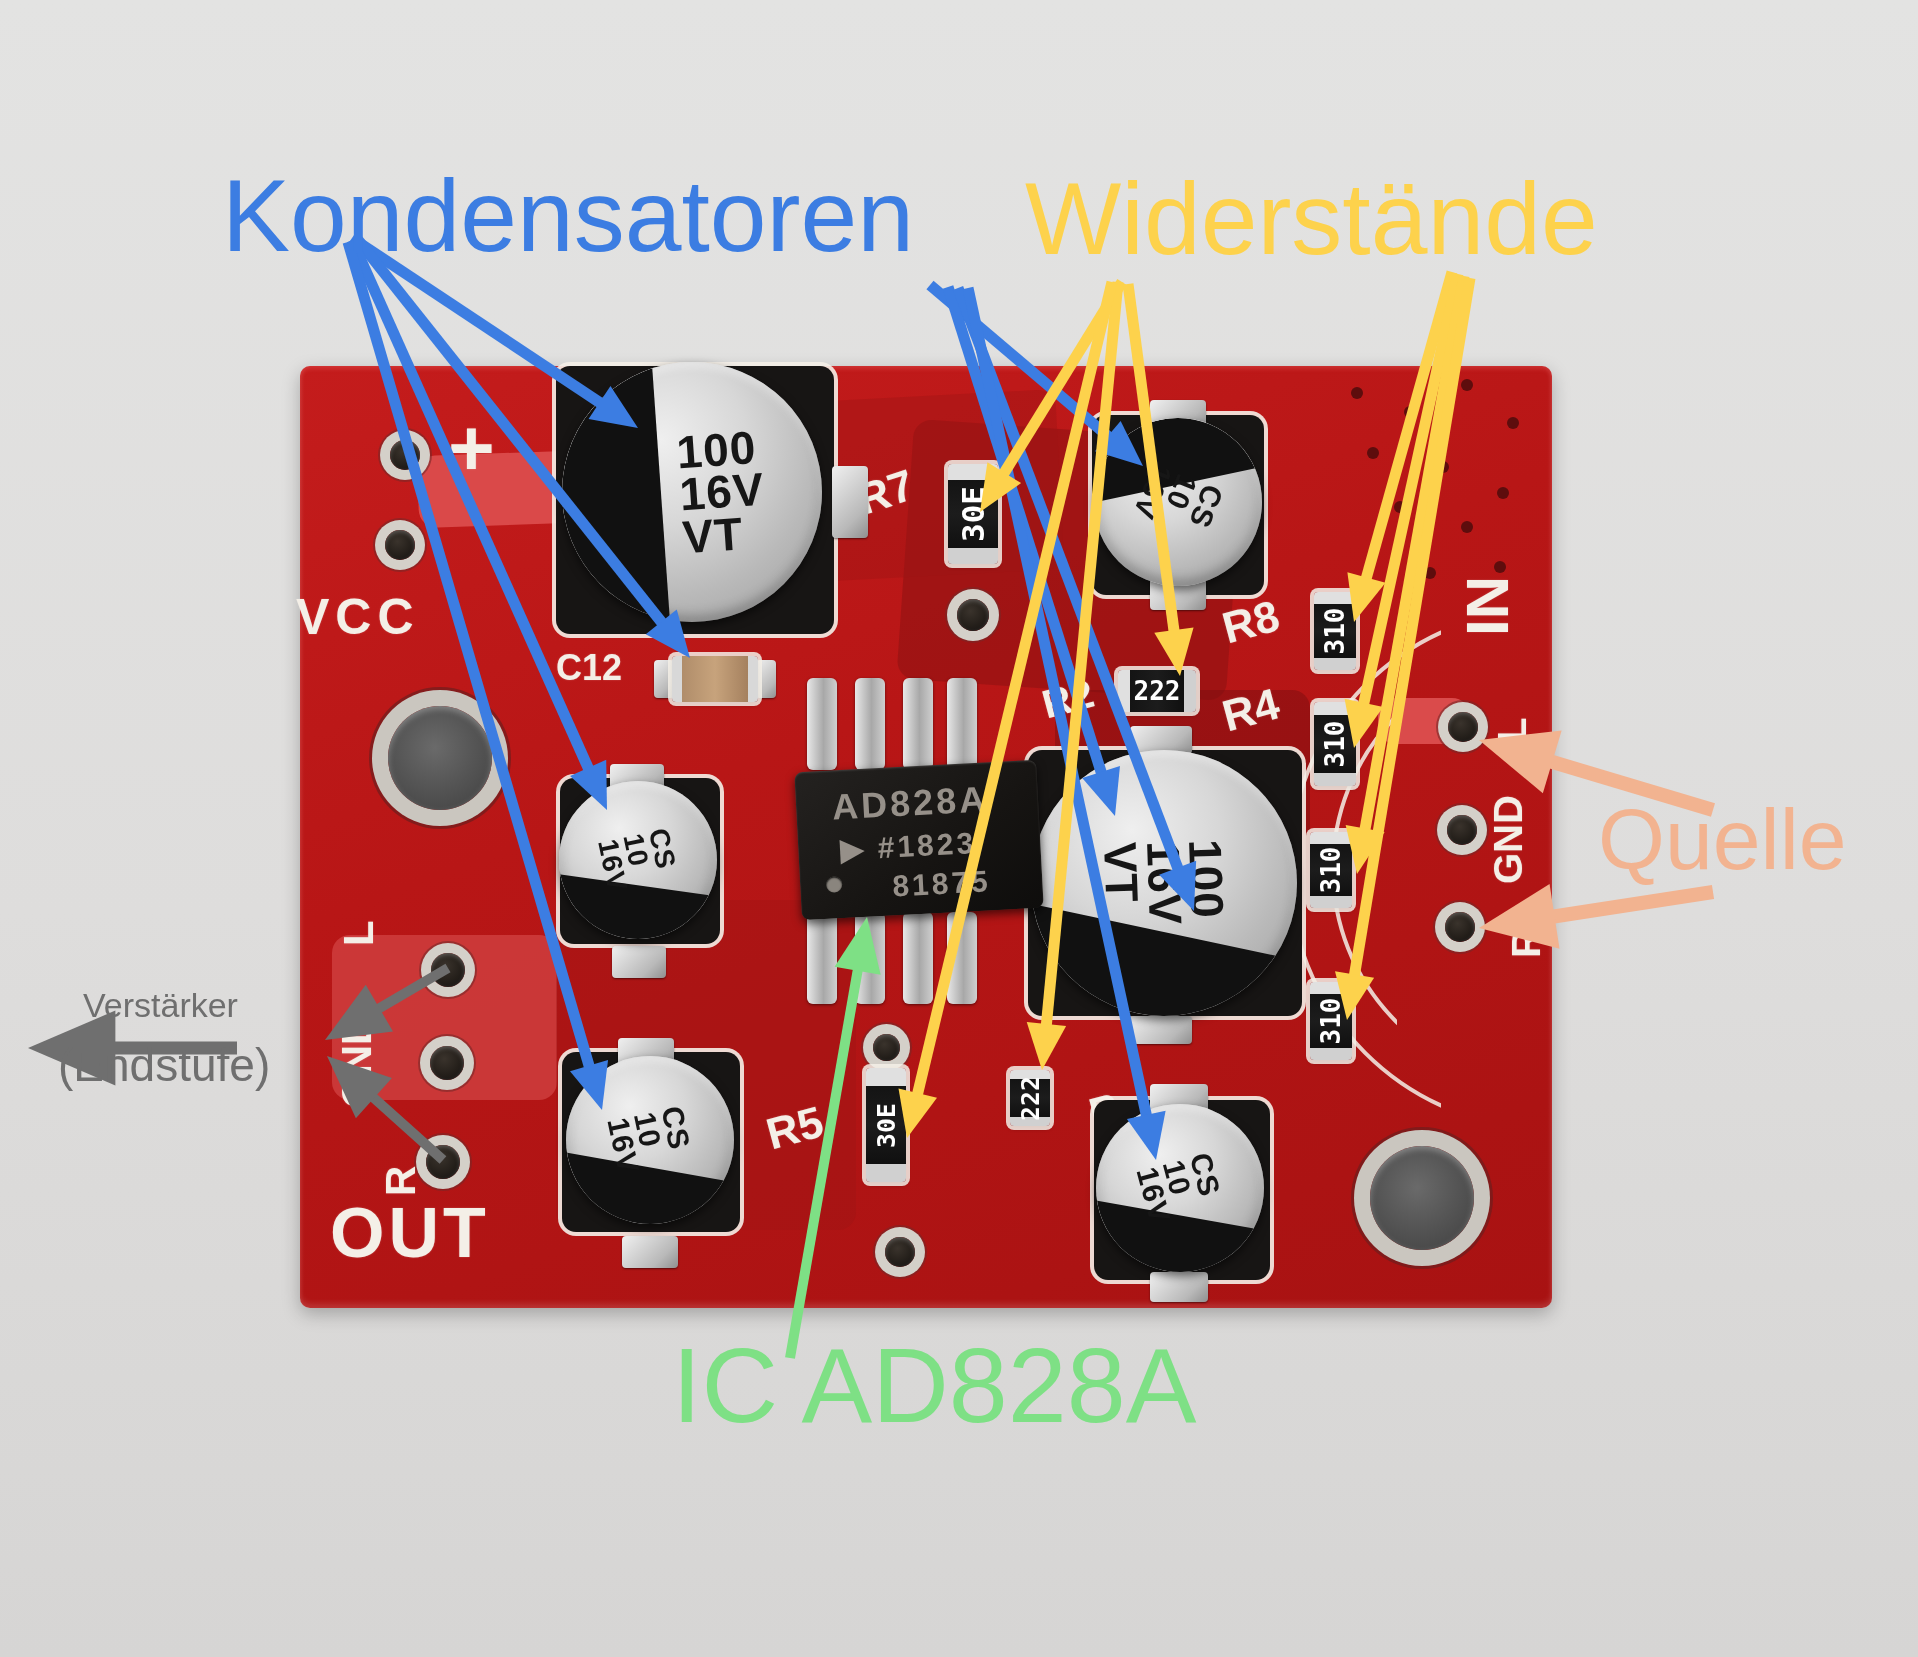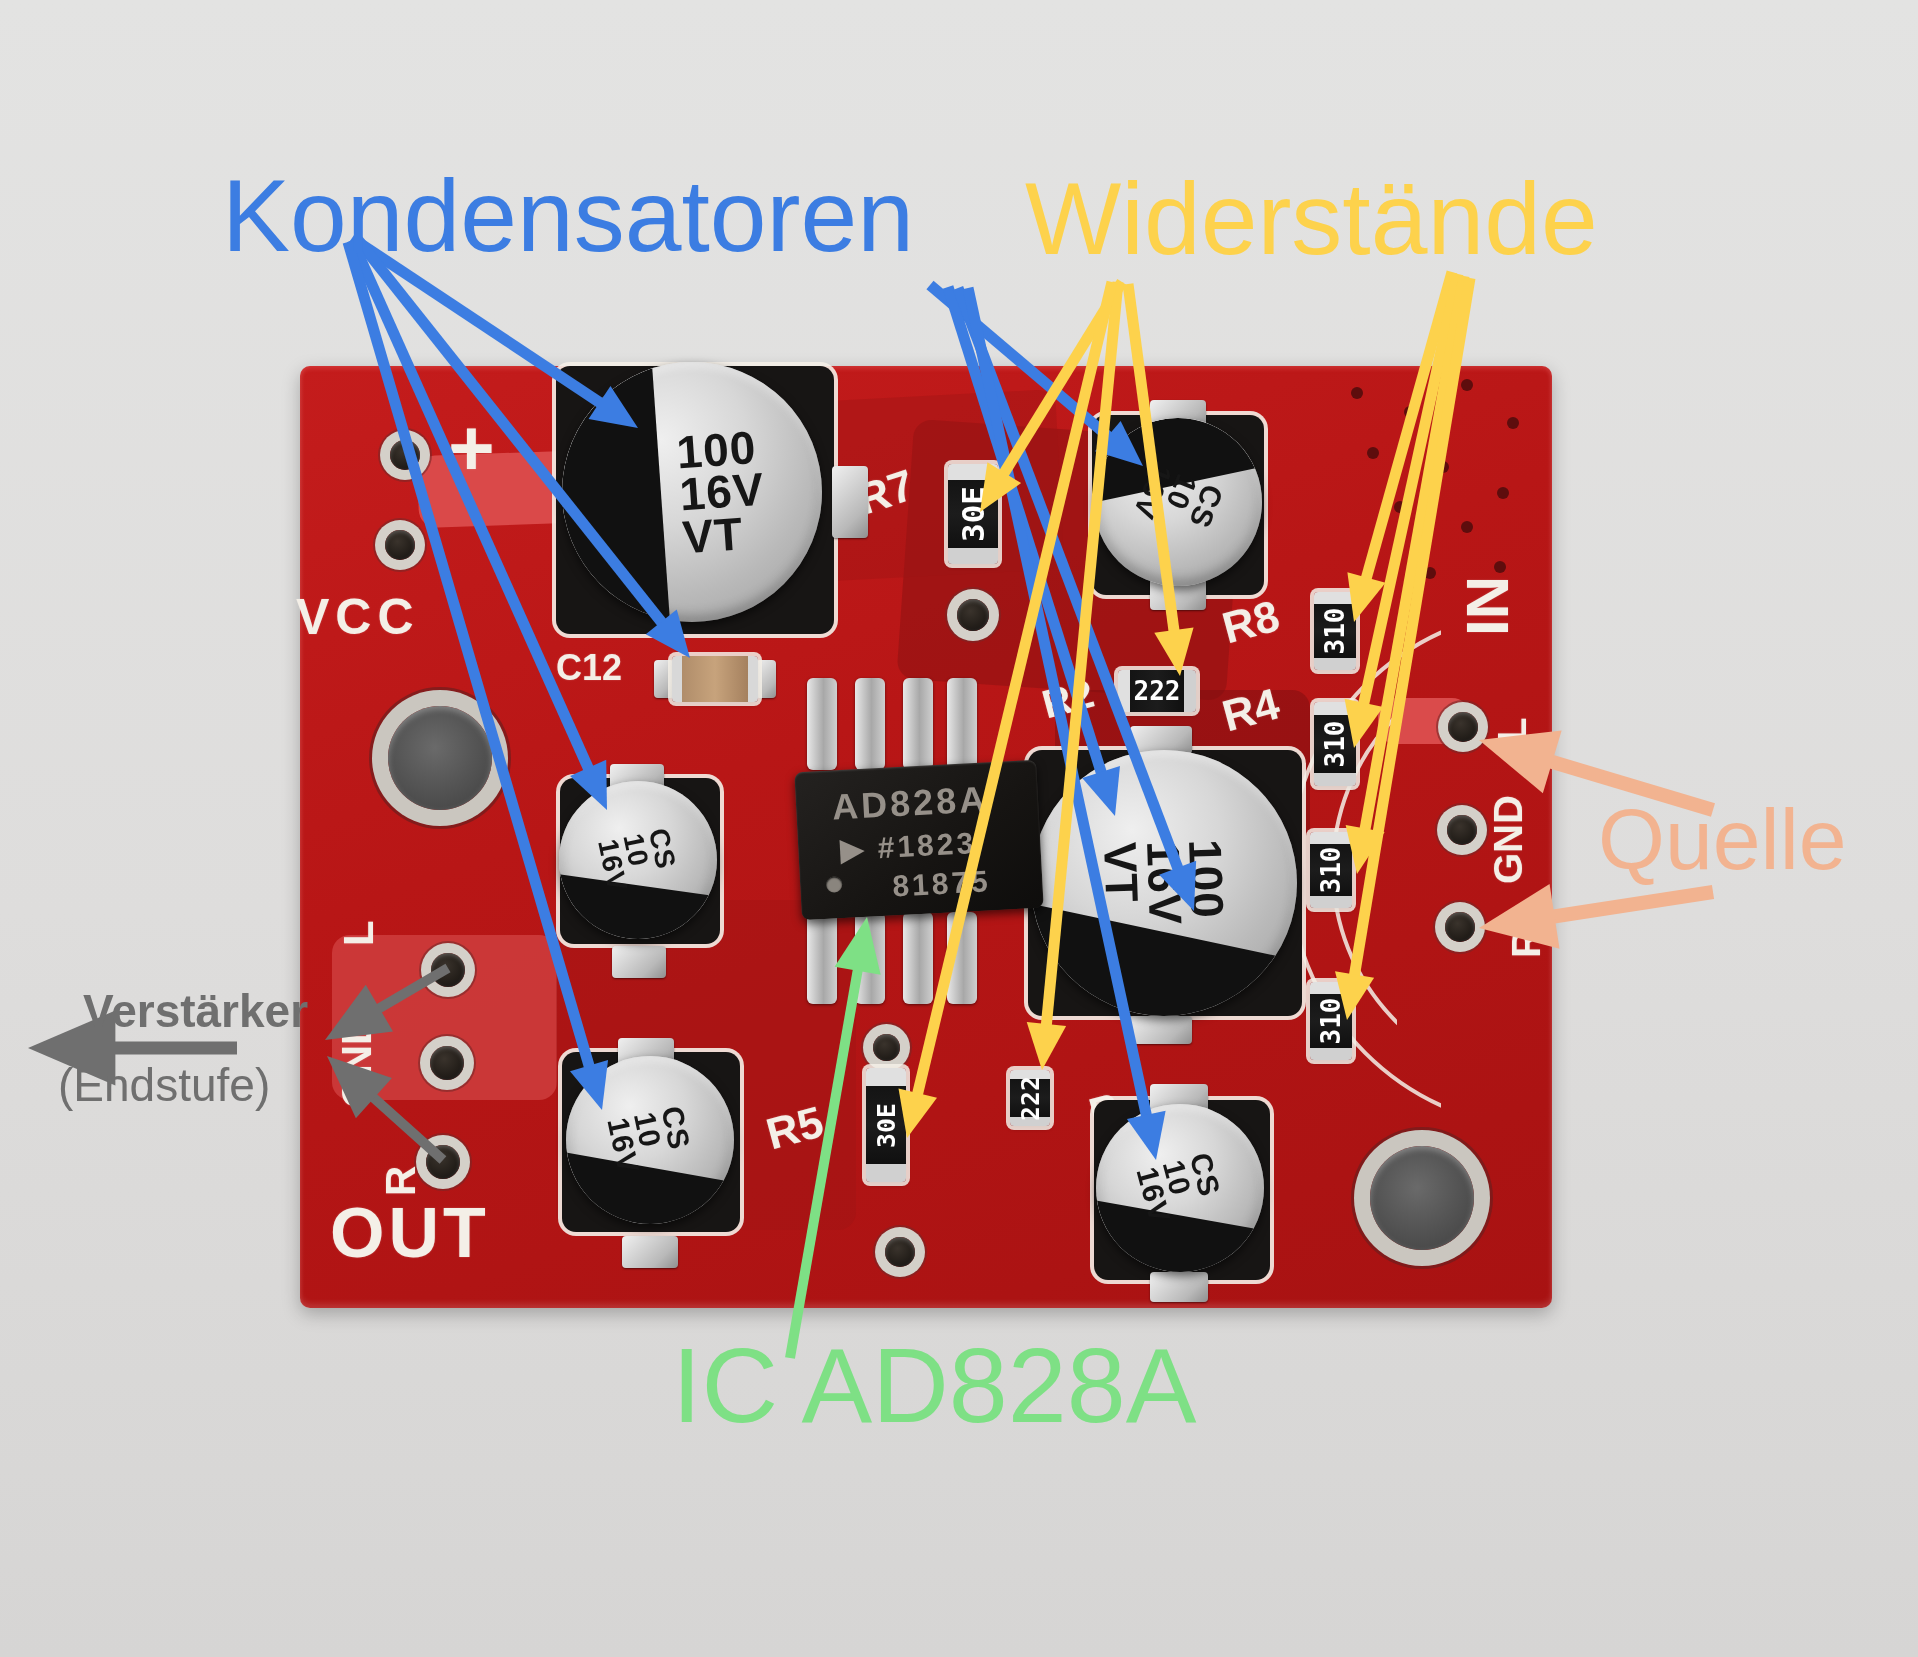--- a/index.html
+++ b/index.html
@@ -250,17 +250,17 @@
       <polygon points="327,1056 391.9315901860336,1077.9519610949224 355.88415933542416,1118.158710889833" fill="#6f6f6f"></polygon>
       <line x1="237" y1="1048" x2="111.36000000000001" y2="1048" stroke="#6f6f6f" stroke-width="13"></line>
       <polygon points="28,1048 115.36000000000001,1010.56 115.36000000000001,1085.44" fill="#6f6f6f"></polygon>
       <line x1="790" y1="1358" x2="858.2967482119014" y2="966.8458966045647" stroke="#7ee085" stroke-width="10"></line>
       <polygon points="867,917 880.6600085556646,974.8111076373665 834.5574796802965,966.7614597384926" fill="#7ee085"></polygon>
     </svg>
   <div id="labels">
     <div class="anno-label" style="left: 222px; top: 165px; font-size: 102px; color: rgb(60, 125, 226);">Kondensatoren</div>
     <div class="anno-label" style="left: 1025px; top: 168px; font-size: 102px; color: rgb(253, 210, 76);">Widerstände</div>
     <div class="anno-label" style="left: 1598px; top: 796px; font-size: 86px; color: rgb(242, 179, 144);">Quelle</div>
-    <div class="anno-label" style="left: 83px; top: 988px; font-size: 46px; color: rgb(111, 111, 111); font-weight: bold;">Verstärker</div>
-    <div class="anno-label" style="left: 58px; top: 1042px; font-size: 46px; color: rgb(111, 111, 111); margin-top: 20px;">(Endstufe)</div>
+    <div class="anno-label" style="left: 83px; top: 988px; font-size: 34px; color: rgb(111, 111, 111);">Verstärker</div>
+    <div class="anno-label" style="left: 58px; top: 1042px; font-size: 46px; color: rgb(111, 111, 111);">(Endstufe)</div>
     <div class="anno-label" style="left: 672px; top: 1332px; font-size: 106px; color: rgb(126, 224, 133);">IC AD828A</div>
   </div>
 </div>
 
 </body></html>

